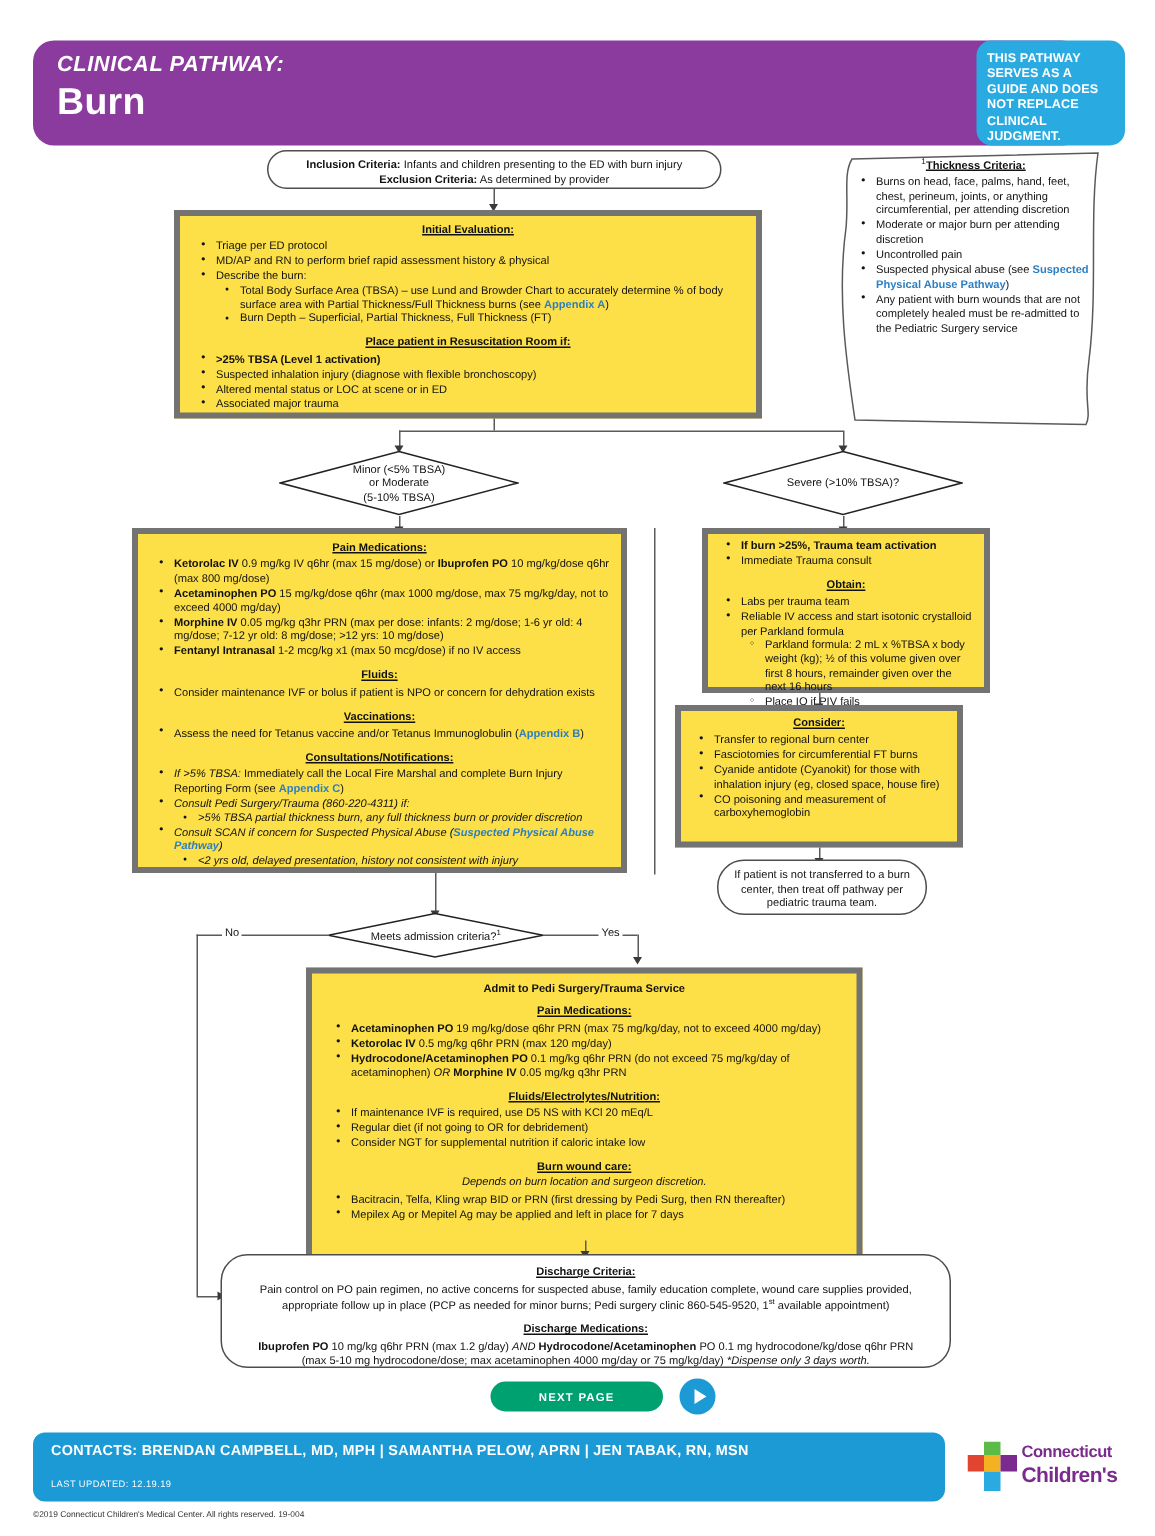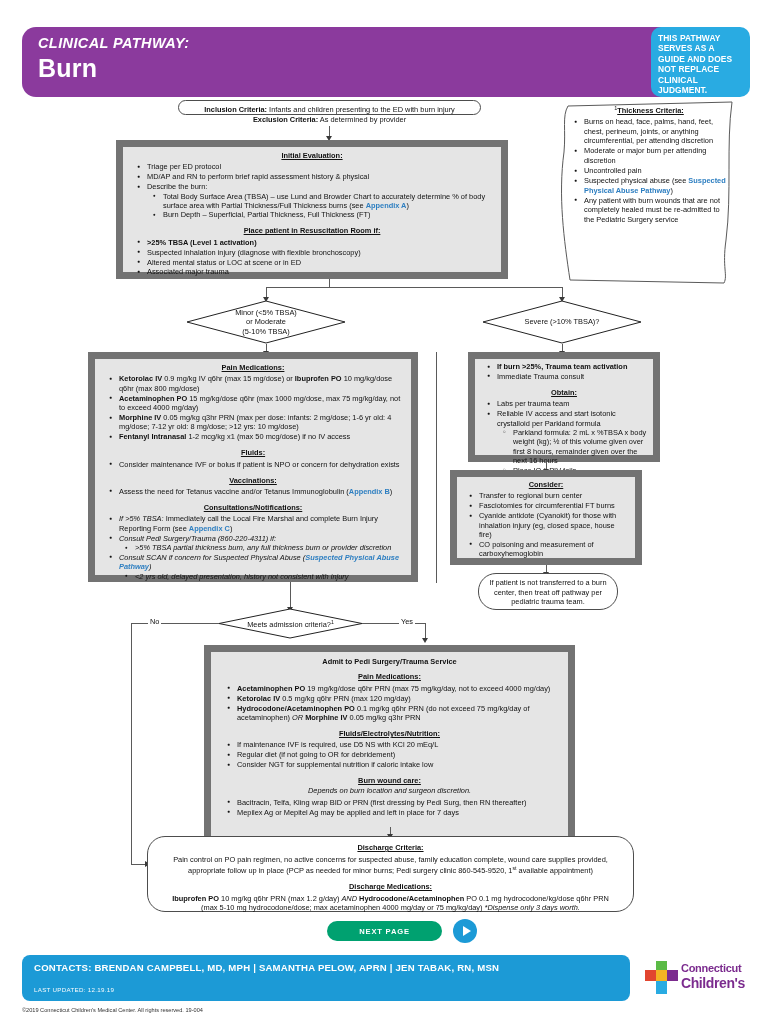--- a/index.html
+++ b/index.html
@@ -29,21 +29,21 @@
   }
   .hdr-note{
     position:absolute; left:651px; top:27px; width:99px; height:70px;
     background:#29abe2; border-radius:10px;
     color:#ffffff; font-size:8.4px; line-height:10.4px; font-weight:bold;
     padding:6px 7px; text-transform:uppercase; letter-spacing:.1px;
   }
 
   
   .box{
-    position:absolute; border:7px solid #737373; background:#e5e5e5;
+    position:absolute; border:4px solid #737373; background:#fde047;
     font-size:7.4px; line-height:9.4px; color:#111;
   }
   .rbox{
     position:absolute; border:1px solid #4d4d4d; background:#fff;
     border-radius:18px; font-size:7.4px; line-height:9.6px; color:#111;
   }
   .ctr{ text-align:center; }
   .hd{ font-weight:bold; text-decoration:underline; text-align:center; display:block; }
   .b{ font-weight:bold; }
   .i{ font-style:italic; }
@@ -122,21 +122,21 @@
 </head>
 <body>
 
 <div class="page">
 
   <div class="hdr-bar"></div>
   <div class="hdr-kicker">CLINICAL PATHWAY:</div>
   <div class="hdr-title">Burn</div>
   <div class="hdr-note">THIS PATHWAY SERVES AS A GUIDE AND DOES NOT REPLACE CLINICAL JUDGMENT.</div>
 
-  <div class="rbox ctr" id="incl" style="left:178px; top:100px; width:303px; height:15px; padding:4px 10px 0 10px;">
+  <div class="rbox ctr" id="incl" style="left:178px; top:100px; width:303px; height:26px; padding:4px 10px 0 10px;">
     <div><span class="b">Inclusion Criteria:</span><span> Infants and children presenting to the ED with burn injury</span></div>
     <div><span class="b">Exclusion Criteria:</span><span> As determined by provider</span></div>
   </div>
   <div class="ln vl" style="left:329px; top:126px; height:11px;"></div>
   <div class="arw arw-d" style="left:326px; top:136px;"></div>
 
   <div class="note">
     <svg width="186" height="186" viewBox="0 0 186 186">
       <path d="M12,6 L176,2 C170,45 176,92 170,140 C166,168 172,175 168,183 L14,180 C8,140 2,96 8,52 C10,30 6,16 12,6 Z" fill="#ffffff" stroke="#5a5a5a" stroke-width="1"></path>
     </svg>

